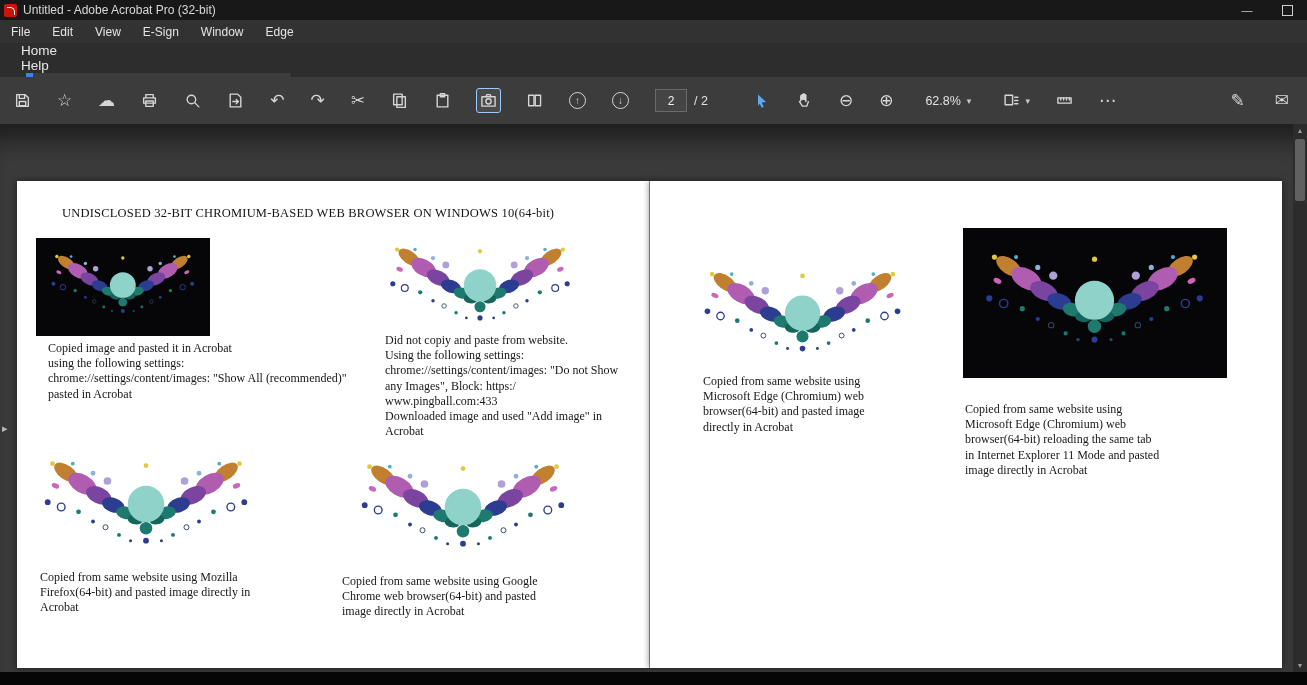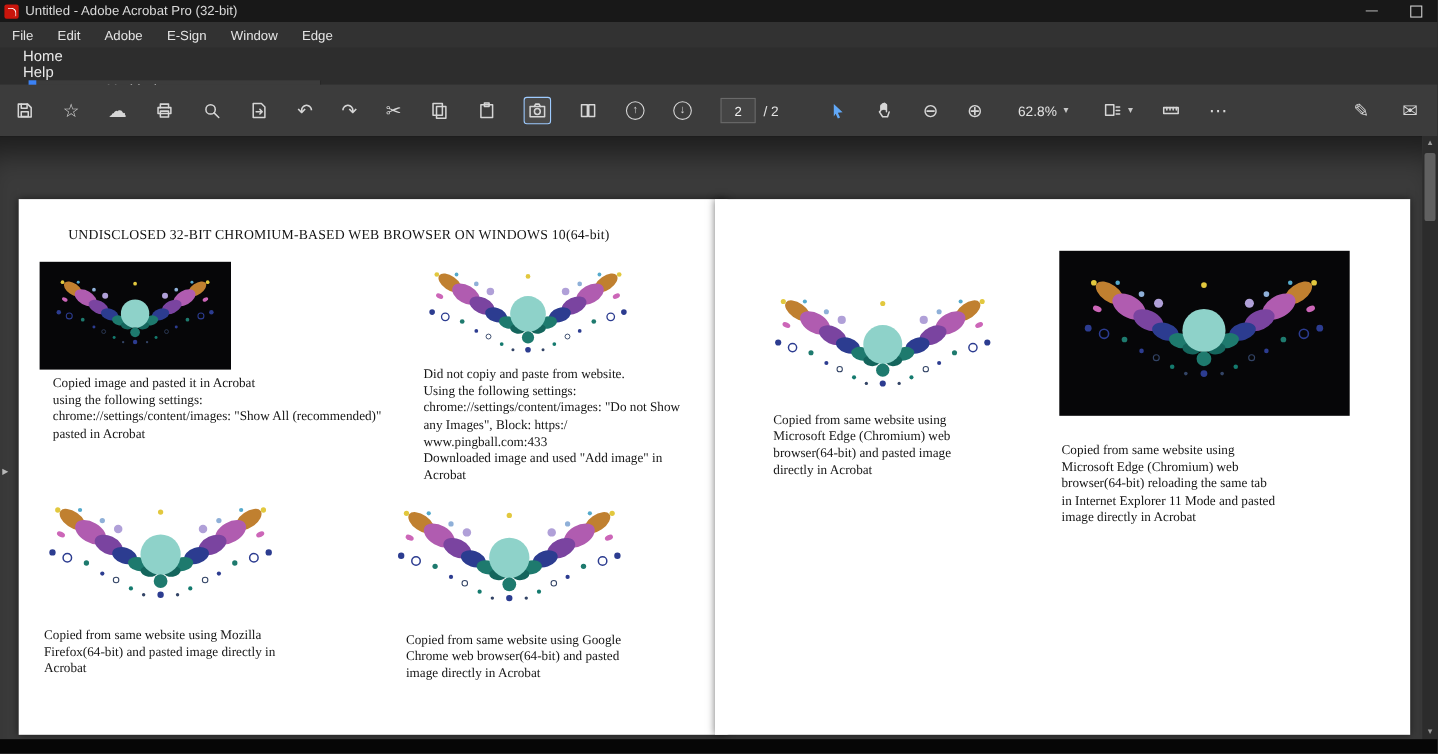--- a/index.html
+++ b/index.html
@@ -54,21 +54,21 @@
            padding:3px 6px;border-radius:2px;}
   .chev{font-size:9px;color:#c8c8c8;}
   .tb-right{margin-left:auto;display:flex;align-items:center;gap:30px;padding-right:4px;}
 
   
   .canvas{position:absolute;top:124px;left:0;right:14px;bottom:13px;background:#3b3b3b;
           box-shadow:inset 0 32px 26px -16px rgba(0,0,0,.5);overflow:hidden;}
   .pane-toggle{position:absolute;left:0;top:294px;color:#b8b8b8;font-size:11px;padding:4px 2px;}
   .pdf-page{position:absolute;top:57px;height:487px;background:#fff;
             box-shadow:0 0 7px rgba(0,0,0,.55);}
-  .page-left{left:17px;width:632px;border-right:1px solid #9a9a9a;padding-left:12px;}
+  .page-left{left:17px;width:632px;border-right:1px solid #9a9a9a;}
   .page-right{left:650px;width:632px;}
   .doc-heading{position:absolute;font-family:"Liberation Serif","DejaVu Serif",serif;
                font-size:12.5px;color:#141414;letter-spacing:.2px;white-space:nowrap;}
   .caption{position:absolute;font-family:"Liberation Serif","DejaVu Serif",serif;
            font-size:12px;line-height:1.27;color:#161616;white-space:pre-line;}
   .img-dark{position:absolute;background:#060608;display:flex;align-items:center;justify-content:center;}
   .img-dark svg{width:86%;height:82%;}
   .img-light{position:absolute;}
   .img-light svg{width:100%;height:100%;}
 
@@ -127,21 +127,21 @@
       <span class="wbtn">—</span>
       <span class="wbtn">
           <span class="maxbox"></span>
         </span>
     </div>
   </div>
 
   <nav class="menubar">
     <span class="menu-item">File</span>
     <span class="menu-item">Edit</span>
-    <span class="menu-item">Adobe</span>
+    <span class="menu-item">View</span>
     <span class="menu-item">E-Sign</span>
     <span class="menu-item">Window</span>
     <span class="menu-item">Edge</span>
   </nav>
 
   <div class="tabbar">
     <span class="tab-simple">Home</span>
     <span class="tab-simple">Help</span>
     <div class="doc-tab">
       <span>Untitled</span>
@@ -296,21 +296,21 @@
       </div>
       <div class="caption" style="left:23px;top:389px;width:250px">Copied from same website using Mozilla
 Firefox(64-bit) and pasted image directly in
 Acrobat</div>
 
       <div class="img-light" style="left:340px;top:276px;width:212px;height:106px">
         <svg viewBox="0 0 220 110">
             <use href="#splash"></use>
           </svg>
       </div>
-      <div class="caption" style="left:352px;top:393px;width:240px">Copied from same website using Google
+      <div class="caption" style="left:325px;top:393px;width:240px">Copied from same website using Google
 Chrome web browser(64-bit) and pasted
 image directly in Acrobat</div>
     </div>
 
     <div class="pdf-page page-right">
       <div class="img-light" style="left:50px;top:81px;width:205px;height:108px">
         <svg viewBox="0 0 220 110">
             <use href="#splash"></use>
           </svg>
       </div>

